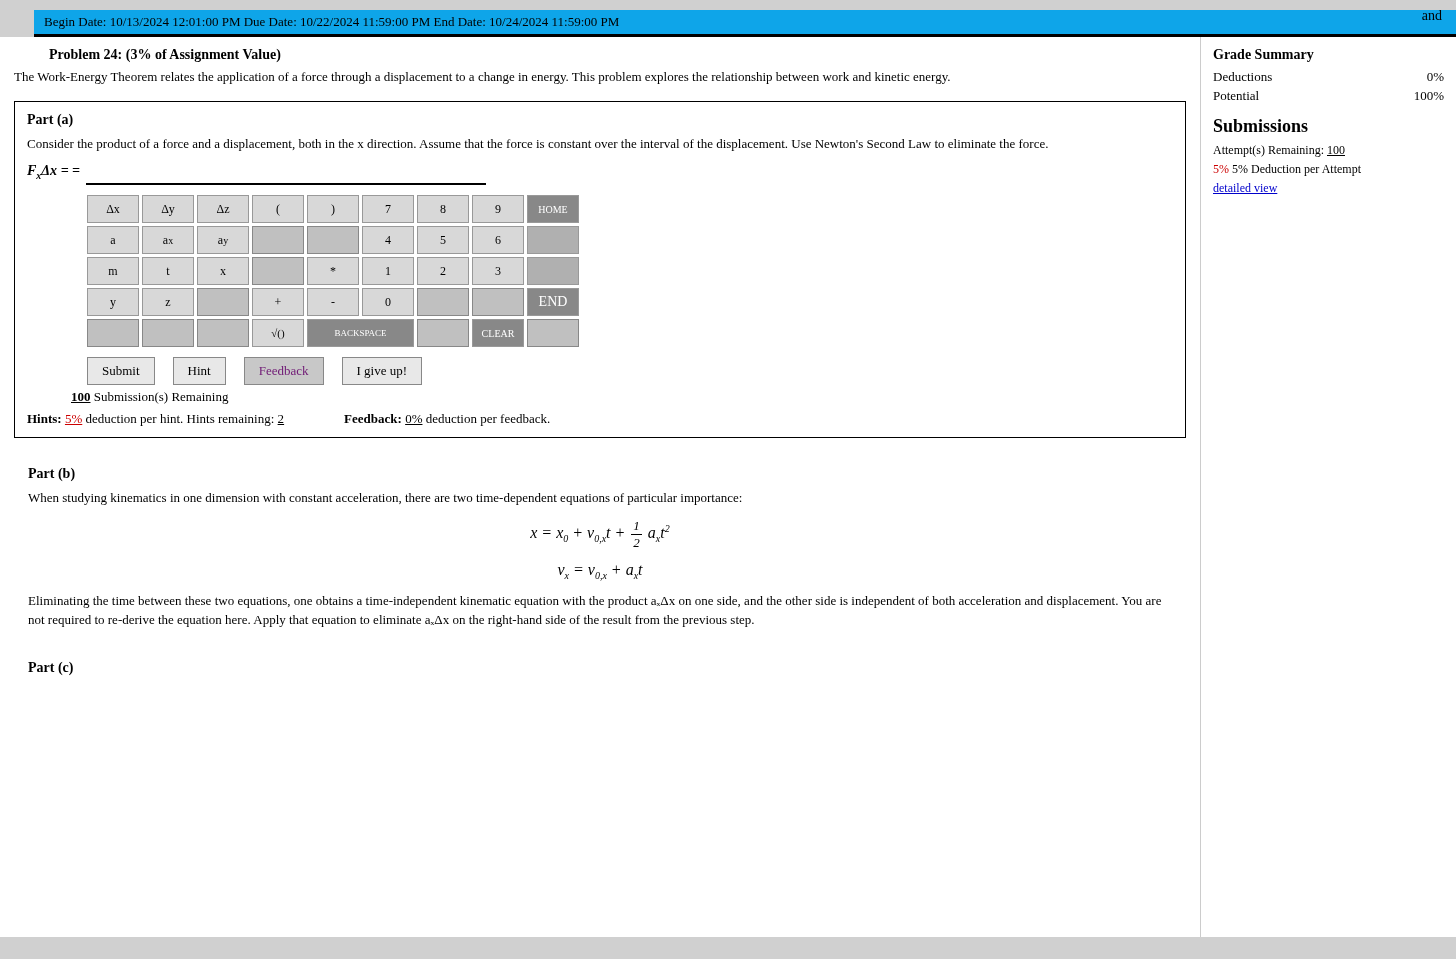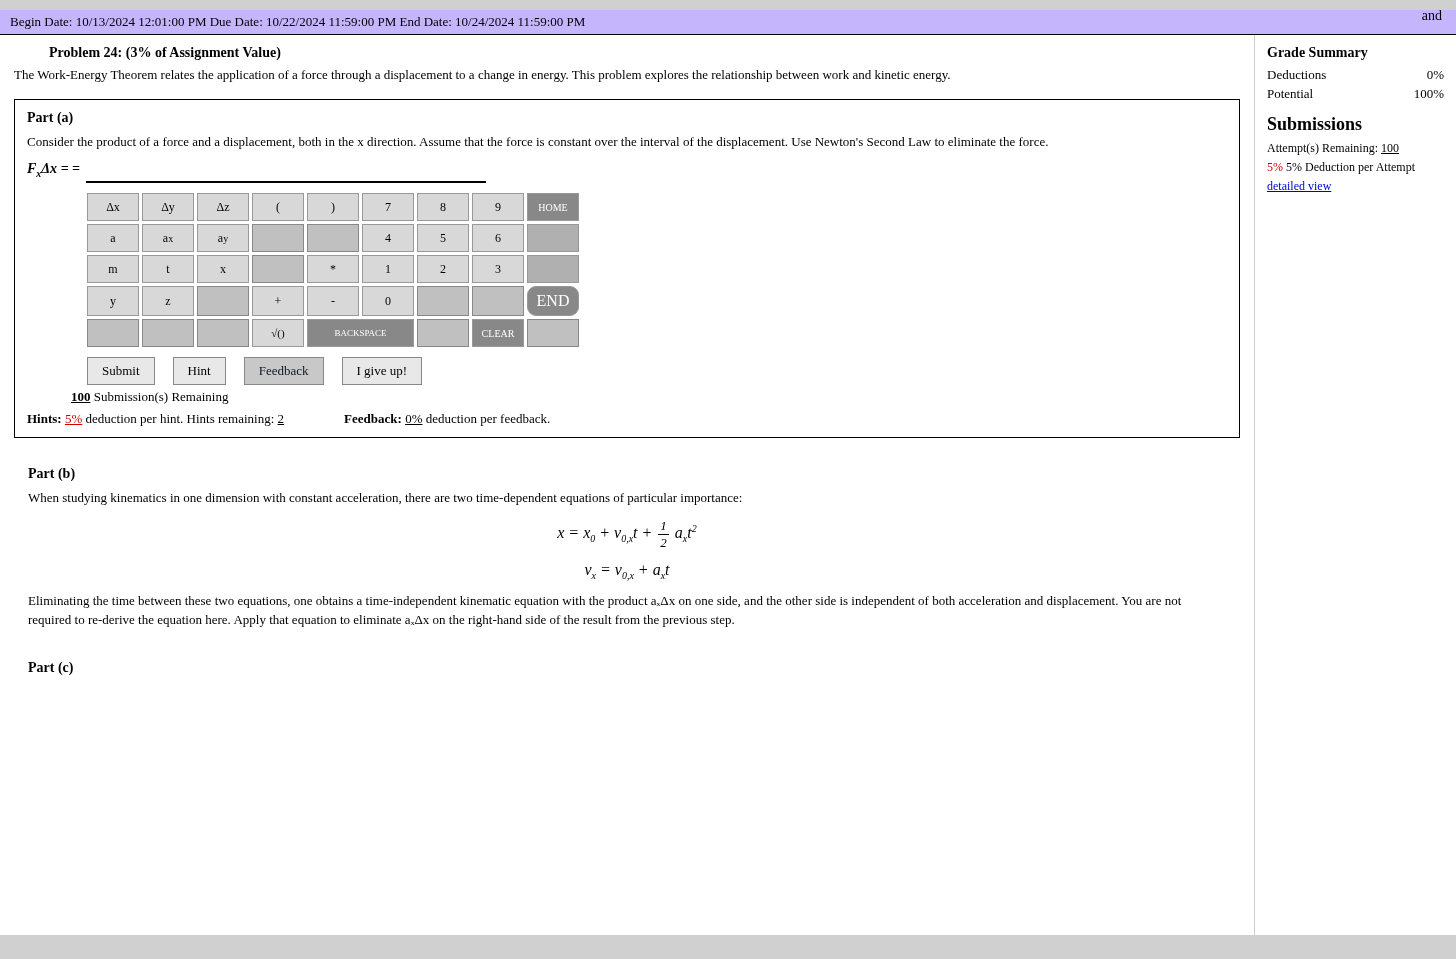--- a/index.html
+++ b/index.html
@@ -20,21 +20,21 @@
       display: flex;
       padding: 0;
     }
     .main-content {
       flex: 1;
       background: #fff;
       padding: 10px 14px;
       min-height: 900px;
     }
     .right-sidebar {
-      width: 202px;
+      width: 256px;
       background: #fff;
       padding: 10px 12px;
       border-left: 1px solid #ccc;
       font-size: 13px;
     }
     .problem-header {
       font-weight: bold;
       font-size: 14px;
       margin-bottom: 4px;
       margin-left: 35px;
@@ -122,21 +122,21 @@
     .action-btn {
       background: #e8e8e8;
       border: 1px solid #888;
       padding: 5px 14px;
       font-size: 13px;
       cursor: pointer;
       font-family: "Times New Roman", Times, serif;
     }
     .action-btn.disabled {
       background: #c8c8c8;
-      color: #0f172a;
+      color: #701a75;
     }
     .submissions-line {
       margin-left: 44px;
       font-size: 13px;
       margin-bottom: 6px;
     }
     .hints-feedback-row {
       display: flex;
       gap: 60px;
       font-size: 13px;
@@ -193,22 +193,23 @@
       flex-direction: column;
       align-items: center;
       vertical-align: middle;
       margin: 0 2px;
     }
     .fraction .num { border-bottom: 1px solid #000; padding: 0 2px; font-size: 13px; }
     .fraction .den { padding: 0 2px; font-size: 13px; }
     .top-dates {
       font-size: 13px;
       padding: 4px 10px;
-      border-bottom: 1px solid #000000;
-      background: #c4b5fd;
+      border-bottom: 3px solid #000000;
+      background: #0ea5e9;
+      margin-left: 34px;
     }
   </style>
 </head>
 <body>
 
 <div class="page-container">
 
   <div class="top-dates">
     <span>Begin Date: 10/13/2024 12:01:00 PM  Due Date: 10/22/2024 11:59:00 PM  End Date: 10/24/2024 11:59:00 PM</span>
     <span style="position:absolute; right:14px; top:8px; font-size:14px; font-weight:normal;">and</span>
@@ -266,21 +267,21 @@
             <div class="calc-btn medium"></div>
 
             <div class="calc-btn">y</div>
             <div class="calc-btn">z</div>
             <div class="calc-btn empty"></div>
             <div class="calc-btn">+</div>
             <div class="calc-btn">-</div>
             <div class="calc-btn">0</div>
             <div class="calc-btn empty"></div>
             <div class="calc-btn empty"></div>
-            <div class="calc-btn dark" style="font-size:16px;border-radius:9px;">END</div>
+            <div class="calc-btn dark" style="font-size:14px;">END</div>
 
             <div class="calc-btn empty"></div>
             <div class="calc-btn empty"></div>
             <div class="calc-btn empty"></div>
             <div class="calc-btn" style="font-size:11px;">√()</div>
             <div class="calc-btn dark" style="font-size:9px; grid-column: span 2; width: 107px;">BACKSPACE</div>
             <div class="calc-btn empty"></div>
             <div class="calc-btn dark" style="font-size:10px;">CLEAR</div>
             <div class="calc-btn empty"></div>
           </div>

